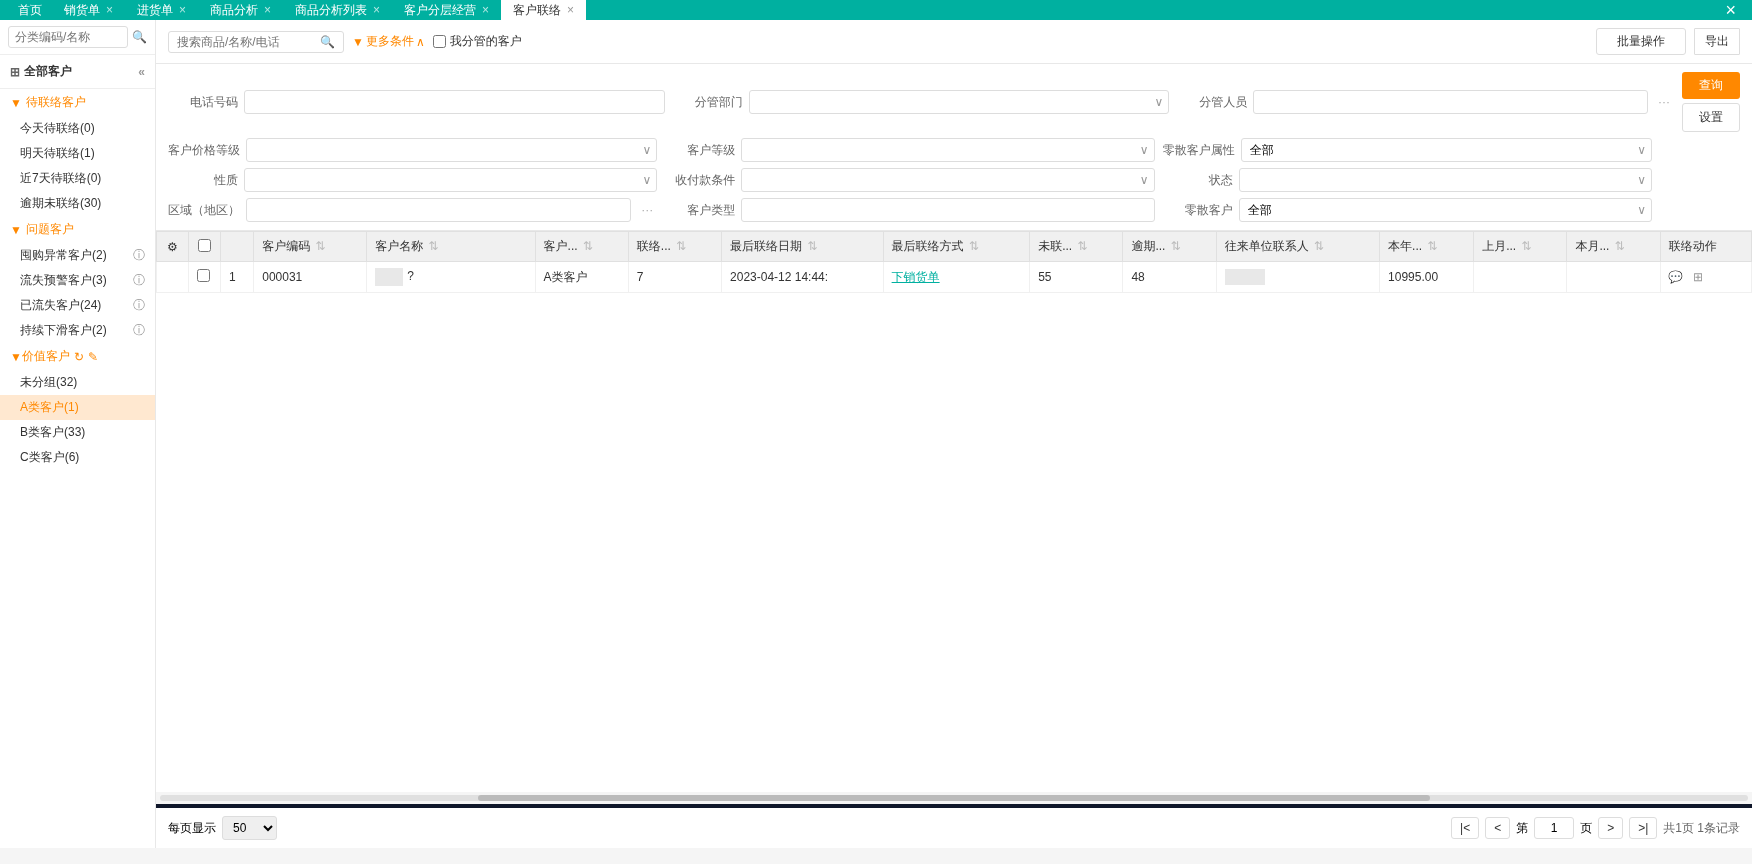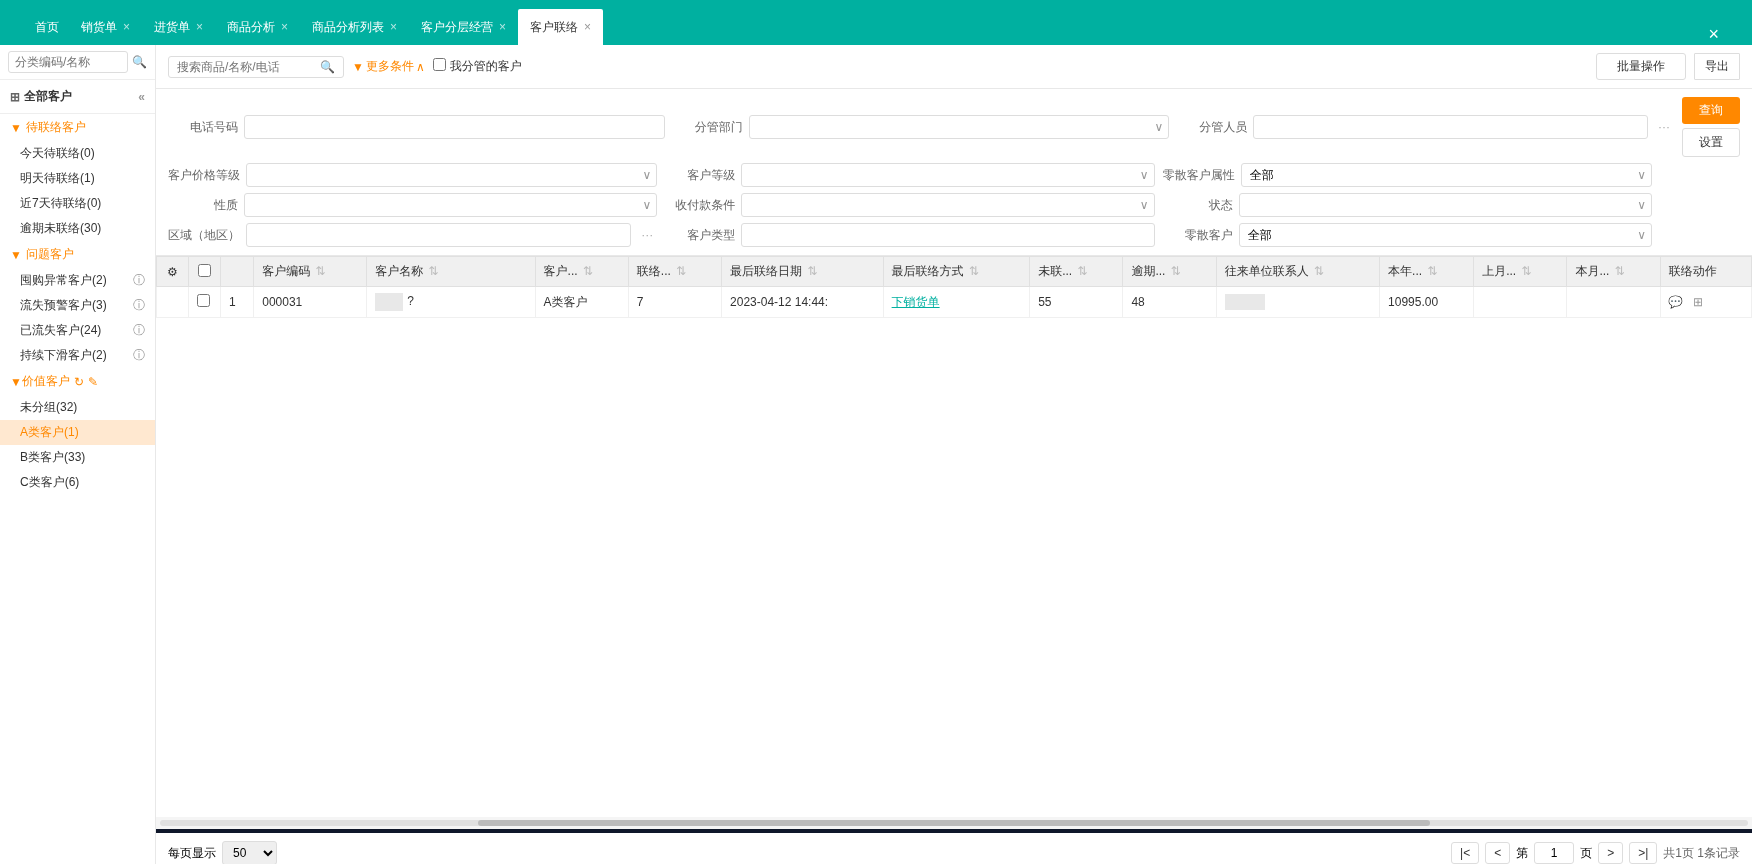--- a/index.html
+++ b/index.html
@@ -1,19 +1,19 @@
 <!DOCTYPE html>
 <html><head>
   <meta charset="utf-8">
   <style>
     * { box-sizing: border-box; margin: 0; padding: 0; font-family: 'Microsoft YaHei', Arial, sans-serif; font-size: 12px; }
     body { background: #f5f5f5; overflow: hidden; width: 1752px; height: 864px; }
     
     
-    .top-nav { display: flex; align-items: flex-end; background: #00b0a0; height: 45px; padding: 0 25px; color: white; }
+    .top-nav { display: flex; align-items: center; background: #00b0a0; height: 20px; padding: 0 8px; color: white; }
     .top-nav .nav-item { padding: 0 12px; height: 36px; display: flex; align-items: center; cursor: pointer; font-size: 13px; white-space: nowrap; }
     .top-nav .nav-item.home { padding: 0 10px; }
     .top-nav .nav-item.active { background: #fff; color: #333; border-radius: 2px 2px 0 0; }
     .top-nav .nav-item .close-btn { margin-left: 6px; cursor: pointer; color: #999; }
     .top-nav .nav-item:not(.active):not(.home) .close-btn { color: rgba(255,255,255,0.7); }
     .top-nav-right { margin-left: auto; }
     .top-nav-close { color: white; cursor: pointer; font-size: 18px; padding: 0 8px; }
 
     
     .main-layout { display: flex; height: calc(864px - 36px); }
@@ -38,21 +38,21 @@
     .sidebar-value-header .icons { display: flex; gap: 4px; margin-left: 4px; }
     
     
     .content-area { flex: 1; display: flex; flex-direction: column; background: #f5f5f5; overflow: hidden; }
     
     
     .filter-bar { background: #fff; padding: 8px 12px; border-bottom: 1px solid #e8e8e8; display: flex; align-items: center; gap: 8px; }
     .filter-search { display: flex; align-items: center; border: 1px solid #ddd; border-radius: 3px; padding: 3px 8px; width: 176px; }
     .filter-search input { border: none; outline: none; font-size: 12px; width: 100%; }
     .filter-more { color: #ff8800; cursor: pointer; display: flex; align-items: center; gap: 2px; }
-    .filter-checkbox { display: flex; align-items: flex-start; gap: 4px; color: #333; }
+    .filter-checkbox { display: flex; align-items: center; gap: 4px; color: #333; }
     .filter-right { margin-left: auto; display: flex; gap: 8px; }
     .btn-batch { border: 1px solid #ddd; padding: 4px 20px; border-radius: 3px; background: #fff; cursor: pointer; color: #333; }
     .btn-export { border: 1px solid #ddd; padding: 4px 10px; border-radius: 1px; background: #fff; cursor: pointer; color: #333; }
     
     
     .advanced-filters { background: #fff; padding: 8px 12px; border-bottom: 1px solid #e8e8e8; }
     .filter-row { display: flex; align-items: center; gap: 8px; margin-bottom: 6px; }
     .filter-row:last-child { margin-bottom: 0; }
     .filter-field { display: flex; align-items: center; gap: 6px; flex: 1; }
     .filter-label { color: #666; white-space: nowrap; min-width: 70px; text-align: right; }

